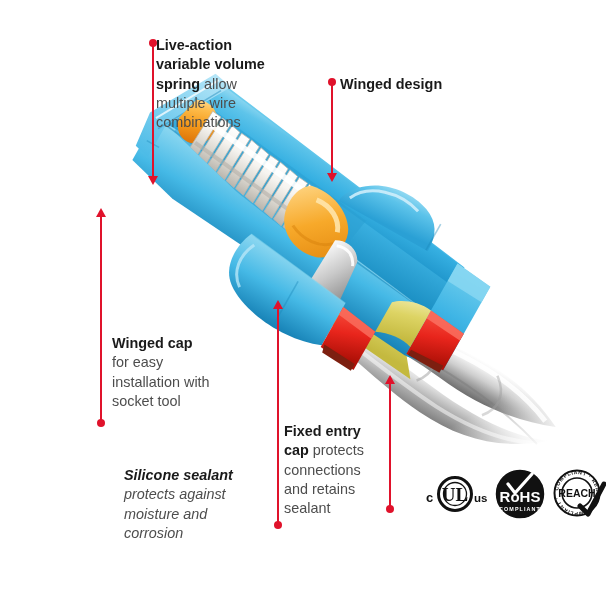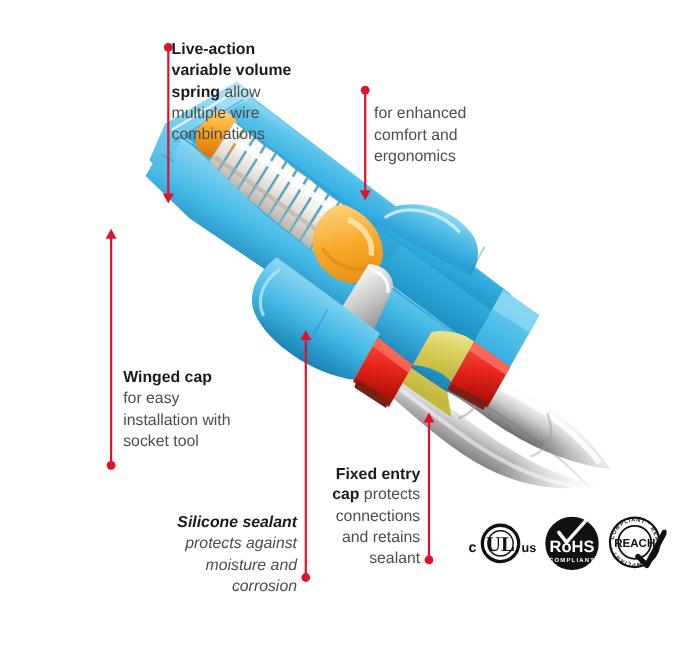--- a/index.html
+++ b/index.html
@@ -11,21 +11,21 @@
   }
   #stage{position:absolute;inset:0;}
 
   
   #product{position:absolute;left:0;top:0;width:616px;height:590px;}
 
   
   .callout{position:absolute;}
   .ctext{position:absolute;font-size:14.4px;line-height:19.3px;color:#4d4d4d;}
   .ctext b{color:#1a1a1a;font-weight:700;}
-  .ctext.rt{text-align:right;}
+  .ctext.rt{text-align:left;}
 
   .leader{position:absolute;background:#e0122b;width:2px;}
   .dot{position:absolute;width:8px;height:8px;border-radius:50%;background:#e0122b;}
   .arw{position:absolute;width:0;height:0;}
   .arw.down{border-left:5.5px solid transparent;border-right:5.5px solid transparent;border-top:9px solid #e0122b;}
   .arw.up{border-left:5.5px solid transparent;border-right:5.5px solid transparent;border-bottom:9px solid #e0122b;}
 
   
   #certs{position:absolute;left:424px;top:466px;width:182px;height:62px;}
   .cert{position:absolute;top:0;}
@@ -244,22 +244,21 @@
     <div class="ctext" style="left:156px;top:36px;width:124px;">
       <b>Live-action variable volume spring</b><span> allow multiple wire combinations</span>
     </div>
   </div>
 
   <div class="callout">
     <div class="dot" style="left:328px;top:78px;"></div>
     <div class="leader" style="left:331px;top:85px;height:88px;"></div>
     <div class="arw down" style="left:326.5px;top:173px;"></div>
     <div class="ctext" style="left:340px;top:75px;width:120px;">
-      <br>
-      <span>for enhanced comfort and ergonomics</span>
+      <b>Winged design</b><br>
     </div>
   </div>
 
   <div class="callout">
     <div class="arw up" style="left:95.5px;top:208px;"></div>
     <div class="leader" style="left:100px;top:216px;height:205px;"></div>
     <div class="dot" style="left:97px;top:419px;"></div>
     <div class="ctext" style="left:112px;top:334px;width:106px;">
       <b>Winged cap</b><br>
       <span>for easy installation with socket tool</span>

